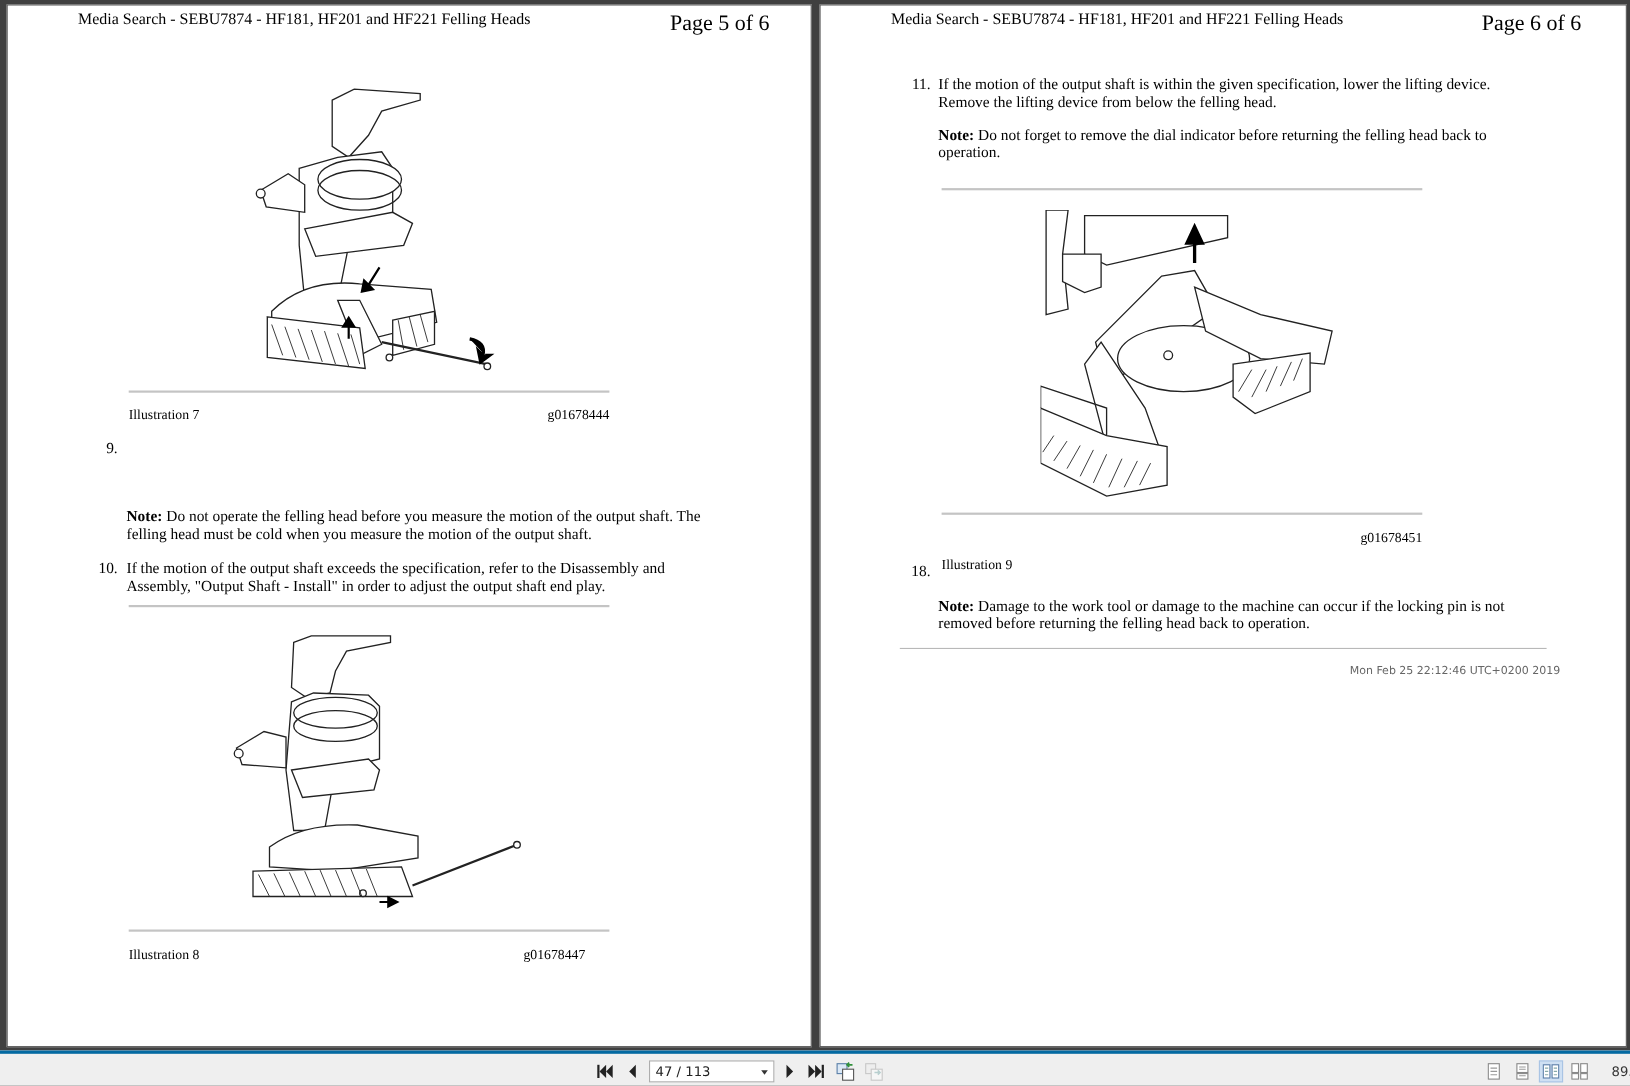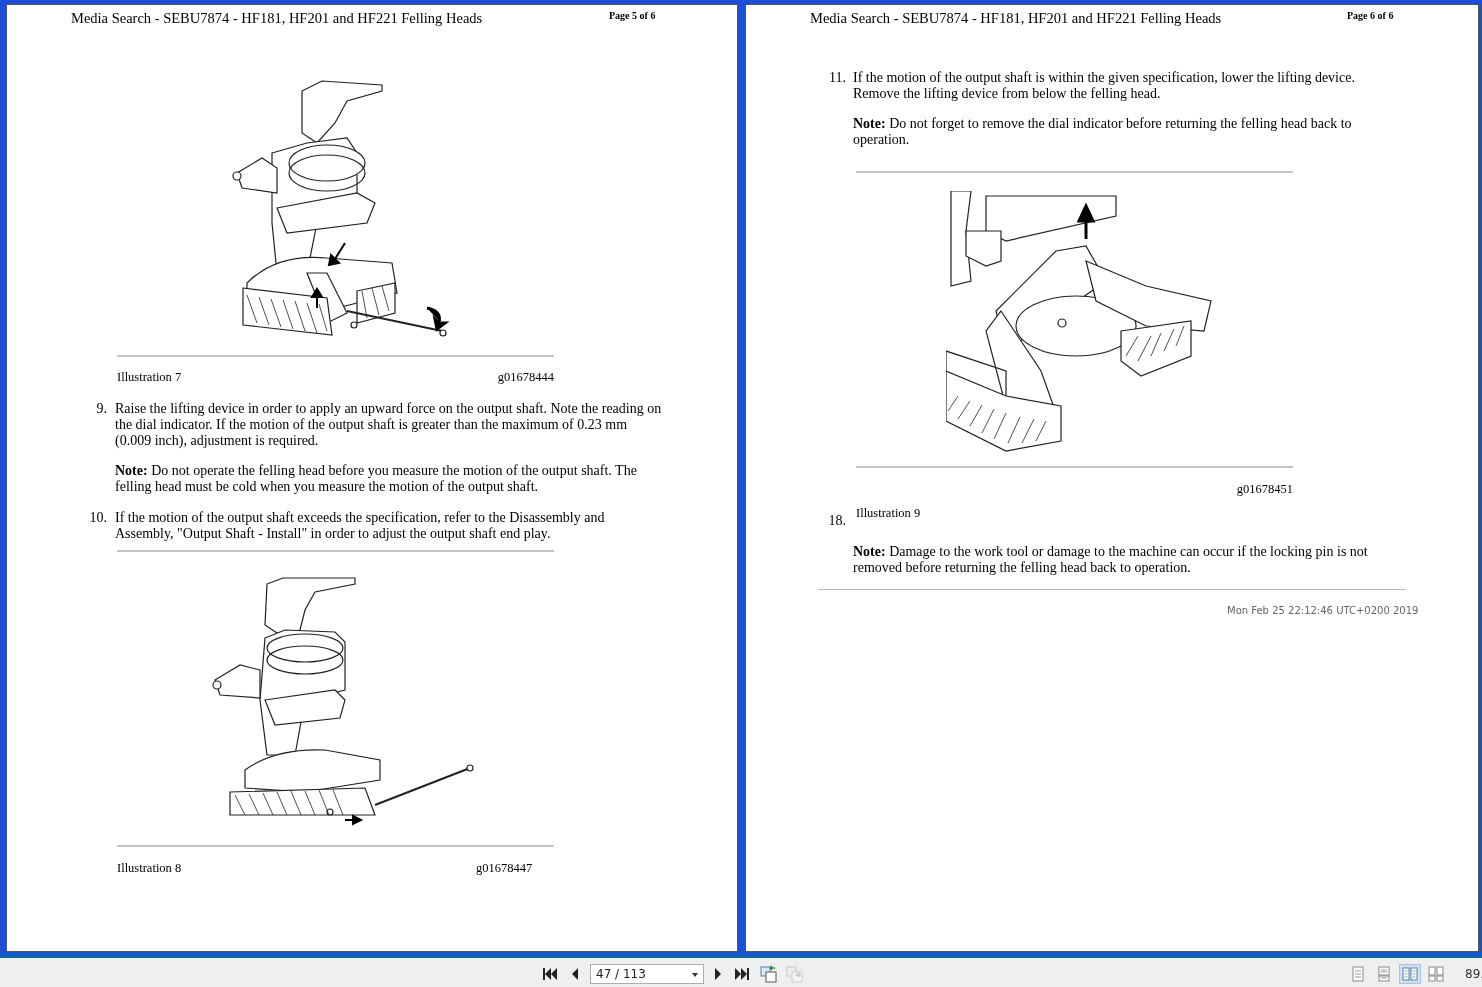--- a/index.html
+++ b/index.html
@@ -1,25 +1,25 @@
 <!DOCTYPE html>
 <html><head>
 <meta charset="utf-8">
 <style>
   * { box-sizing: border-box; margin: 0; padding: 0; }
   html, body { width: 1482px; height: 987px; overflow: hidden; background: #a0a0a0; }
   body { position: relative; font-family: "Liberation Serif", serif; color: #000; }
 
-  .viewer { position: absolute; left: 0; top: 0; width: 1482px; height: 955px; background: #1d4ed8; }
+  .viewer { position: absolute; left: 0; top: 0; width: 1482px; height: 955px; background: #404040; }
   .page { position: absolute; top: 4px; background: #fff; border: 1px solid #555; }
   .page-left { left: 6px; width: 732px; height: 948px; }
   .page-right { left: 745px; width: 734px; height: 948px; }
 
   .hdr-title { position: absolute; top: 5px; font-size: 14.5px; white-space: nowrap; }
-  .hdr-page { position: absolute; top: 5px; font-size: 10px; white-space: nowrap; font-weight: bold; }
+  .hdr-page { position: absolute; top: 5px; font-size: 20px; white-space: nowrap; }
 
   .rule { position: absolute; height: 2px; background: #c4c4c4; }
   .caption { position: absolute; font-size: 12.5px; white-space: nowrap; }
   .caption-right { position: absolute; font-size: 12.5px; white-space: nowrap; text-align: right; }
 
   .step { position: absolute; font-size: 14px; line-height: 16px; }
   .step .num { position: absolute; text-align: right; width: 22px; }
   .step .body { position: absolute; }
   .note-label { font-weight: bold; }
 
@@ -78,21 +78,20 @@
       <path d="M100 235 L100 220 M95 224 L100 216 L105 224 Z" fill="#000" stroke="#000" stroke-width="2"></path>
       <path d="M210 235 Q225 238 222 250 L218 246 L220 256 L228 250 L224 250" fill="#000" stroke="#000" stroke-width="3"></path>
     </svg>
 
     <div class="rule" style="left:110px; top:350px; width:437px;"></div>
     <div class="caption" style="left:110px; top:365px;">Illustration 7</div>
     <div class="caption-right" style="left:447px; top:365px; width:100px;">g01678444</div>
 
     <div class="step" style="left:78px; top:396px; width:580px; height:100px;">
       <span class="num" style="left:0; top:0;">9.</span>
-      <div class="body" style="left:30px; top:0; width:548px;">Raise the lifting device in order to apply an upward force on the output shaft. Note the reading on the dial indicator. If the motion of the output shaft is greater than the maximum of 0.23 mm (0.009 inch), adjustment is required.</div>
       <div class="body" style="left:30px; top:62px; width:548px;">
         <span class="note-label">Note:</span><span> Do not operate the felling head before you measure the motion of the output shaft. The felling head must be cold when you measure the motion of the output shaft.</span>
       </div>
     </div>
 
     <div class="step" style="left:78px; top:505px; width:580px; height:36px;">
       <span class="num" style="left:0; top:0;">10.</span>
       <div class="body" style="left:30px; top:0; width:530px;">If the motion of the output shaft exceeds the specification, refer to the Disassembly and Assembly, "Output Shaft - Install" in order to adjust the output shaft end play.</div>
     </div>
 

